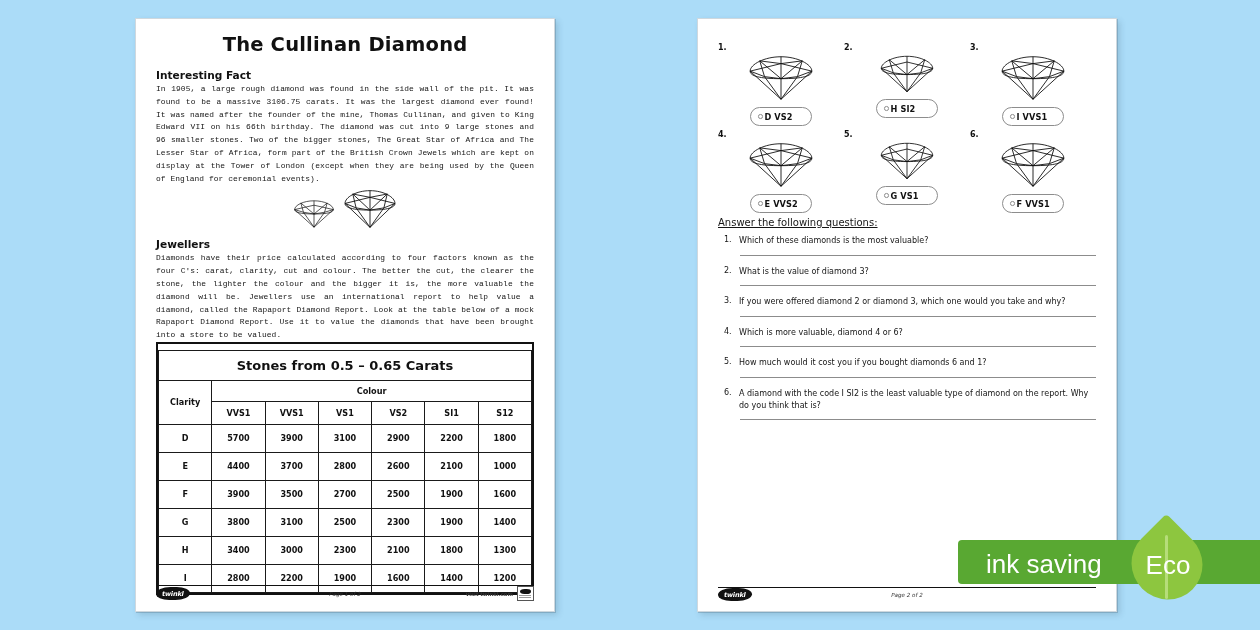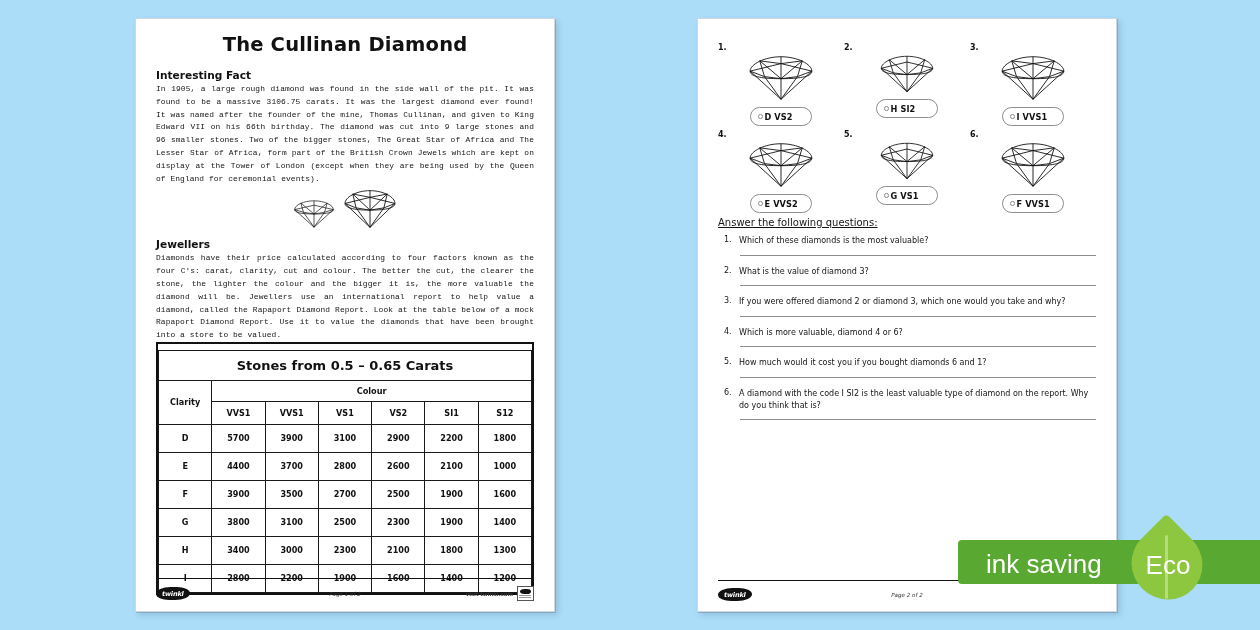--- a/index.html
+++ b/index.html
@@ -77,21 +77,20 @@
   table.rapaport .colour-cell  { font-size: 8.2px; padding: 5px 2px; }
   table.rapaport .clarity-cell { font-size: 8.1px; }
   table.rapaport tbody td { padding: 8.5px 1px; font-weight: bold; }
   .tbl-wrap { border: 2px solid #111; }
 
   
   .foot {
     position: absolute;
     left: 20px; right: 20px; bottom: 10px;
     border-top: 1.6px solid #111;
-    padding-top: 7px;
     display: flex;
     align-items: center;
   }
   .foot-left  { width: 33%; display: flex; align-items: center; }
   .foot-mid   { width: 34%; text-align: center; font-size: 5.6px; color: #333; font-style: italic; }
   .foot-right { width: 33%; display: flex; align-items: center; justify-content: flex-end; gap: 4px; }
   .foot-url   { font-size: 5.3px; color: #333; font-weight: bold; }
 
   .twinkl-logo {
     background: #111;

